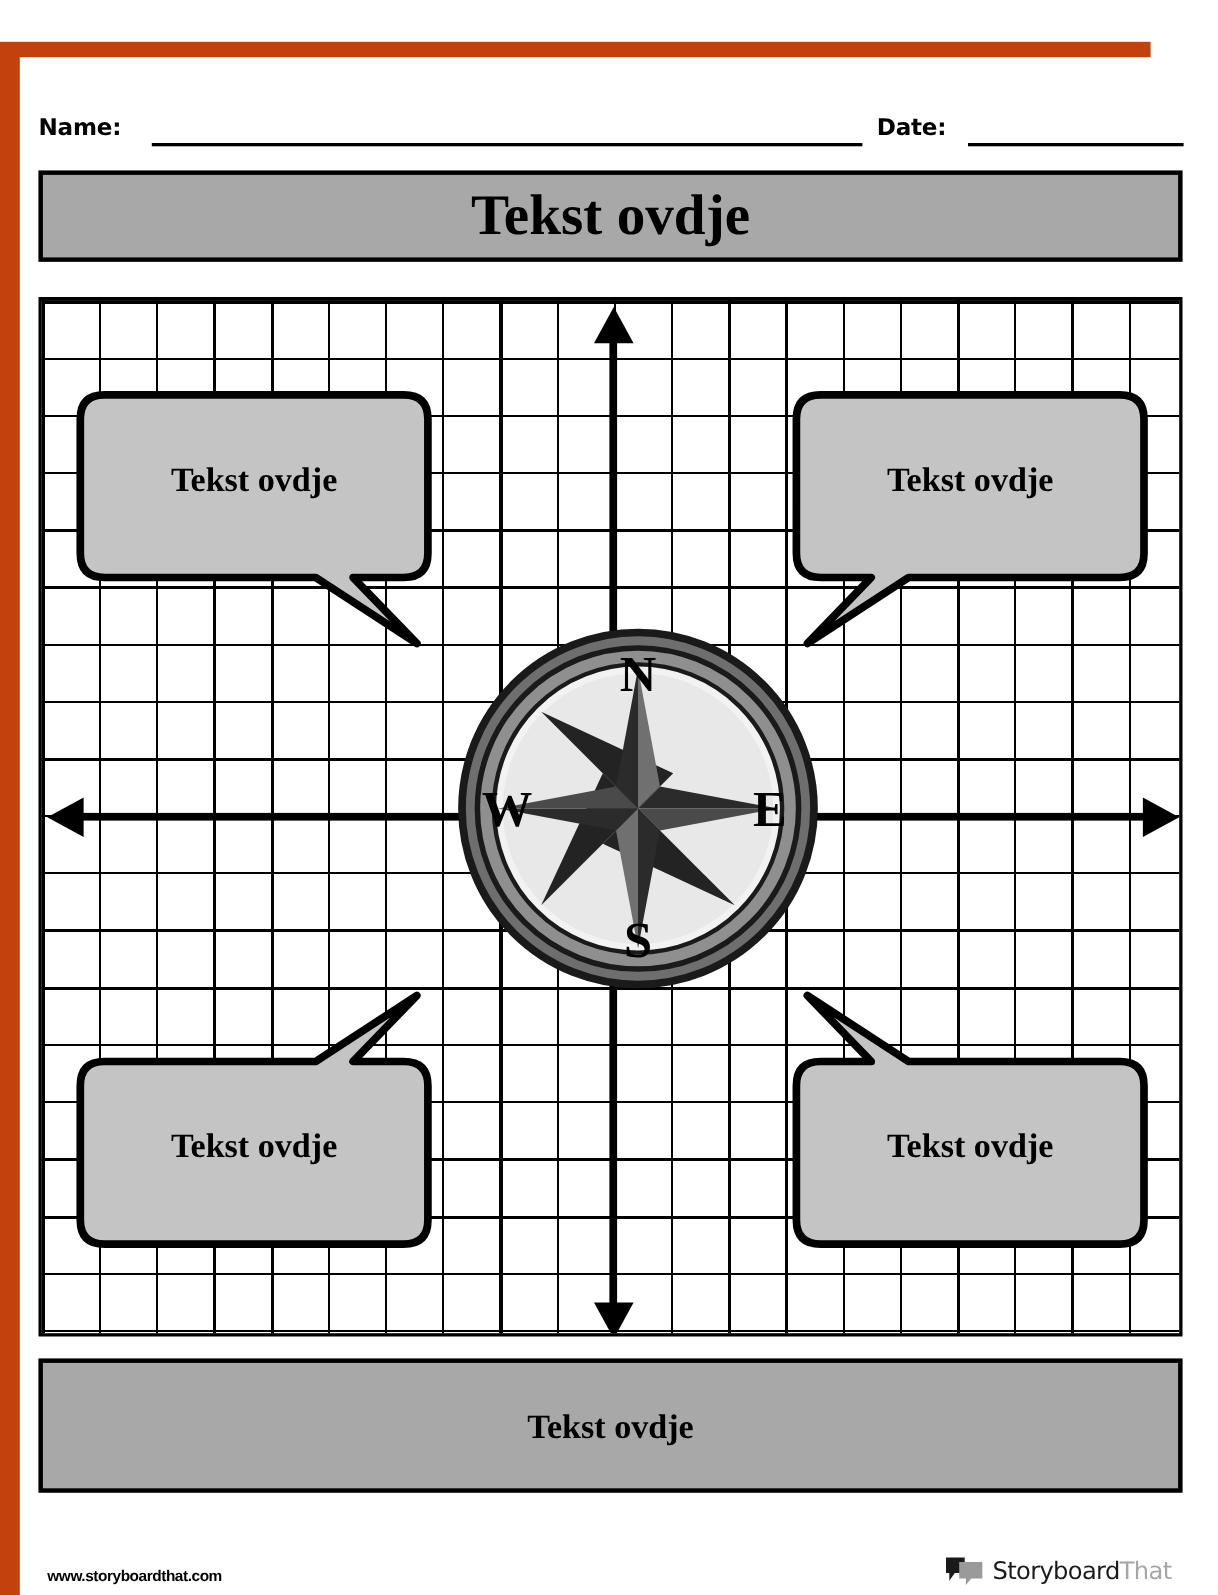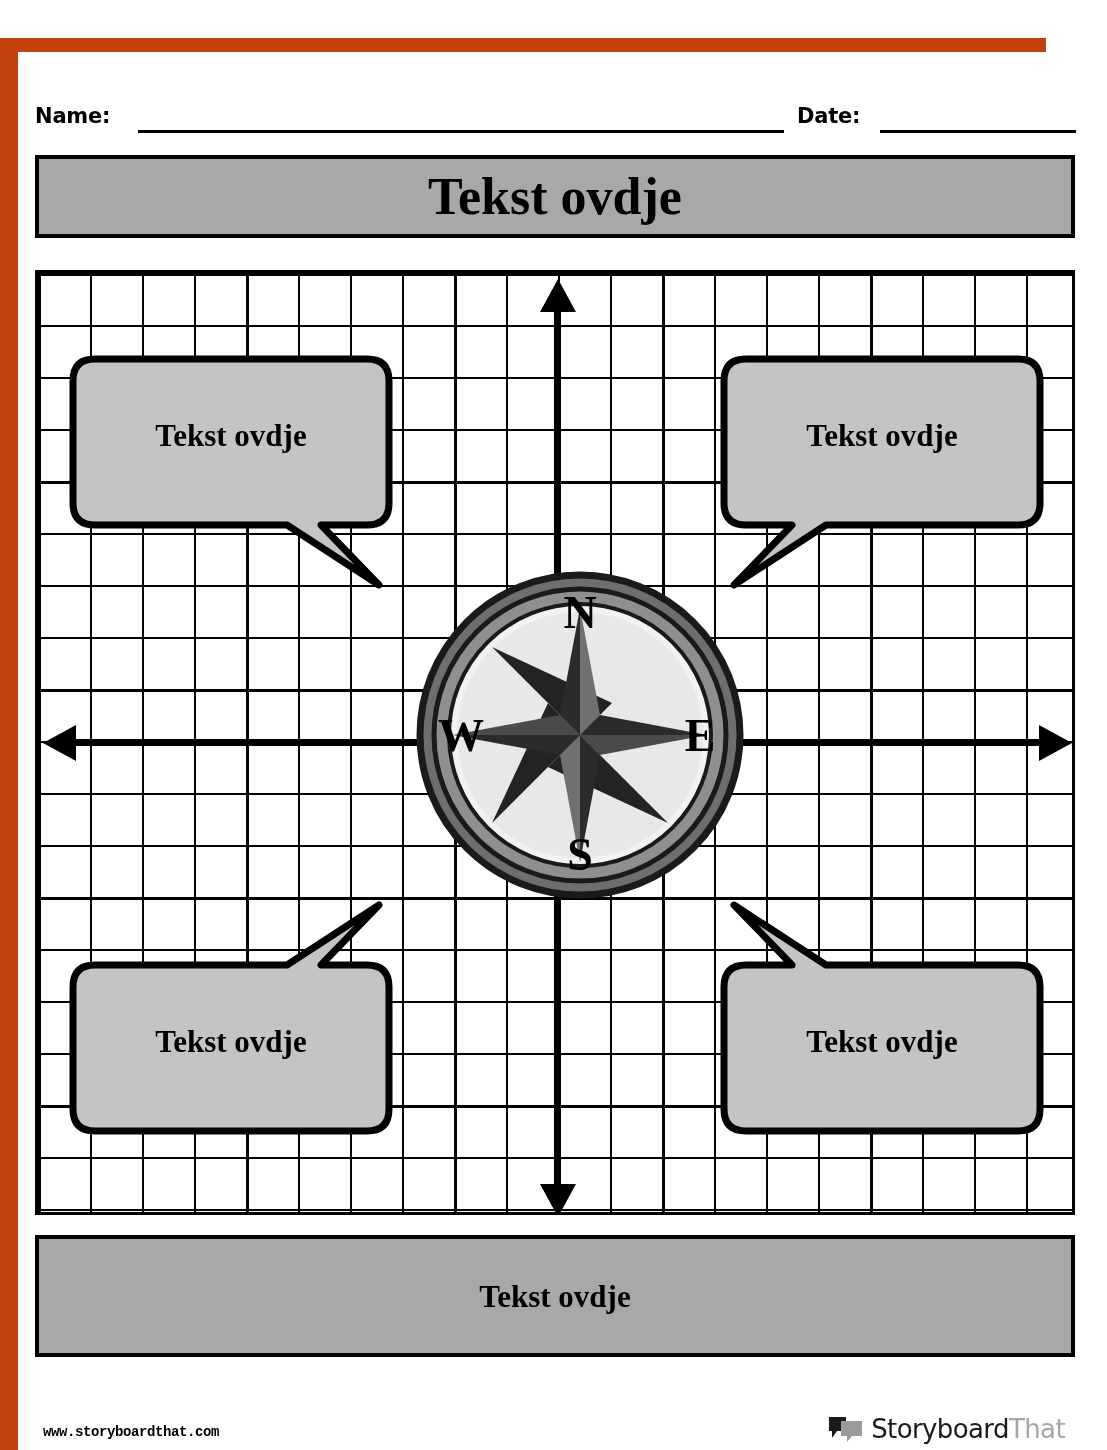--- a/index.html
+++ b/index.html
@@ -208,37 +208,37 @@
     position: absolute;
     left: 17px;
     top: 1360px;
     width: 1040px;
     height: 44px;
   }
   #footer-url {
     position: absolute;
     left: 8px;
     top: 12px;
-    font-family: Liberation Mono, monospace;
+    font-family: Liberation Sans, sans-serif;
     font-weight: bold;
     font-size: 14px;
     color: #000;
     letter-spacing: -0.4px;
   }
   #footer-logo {
     position: absolute;
     right: 10px;
     top: 2px;
     display: flex;
     align-items: center;
     gap: 7px;
   }
   #footer-logo-wordmark {
     font-family: "DejaVu Sans", sans-serif;
-    font-size: 26px;
+    font-size: 22px;
     letter-spacing: -0.6px;
     white-space: nowrap;
   }
   .wm-dark { color: #1a1a1a; }
   .wm-light { color: #a6a6a6; }
 </style>
 </head>
 <body>
 
 <div id="page-frame">

